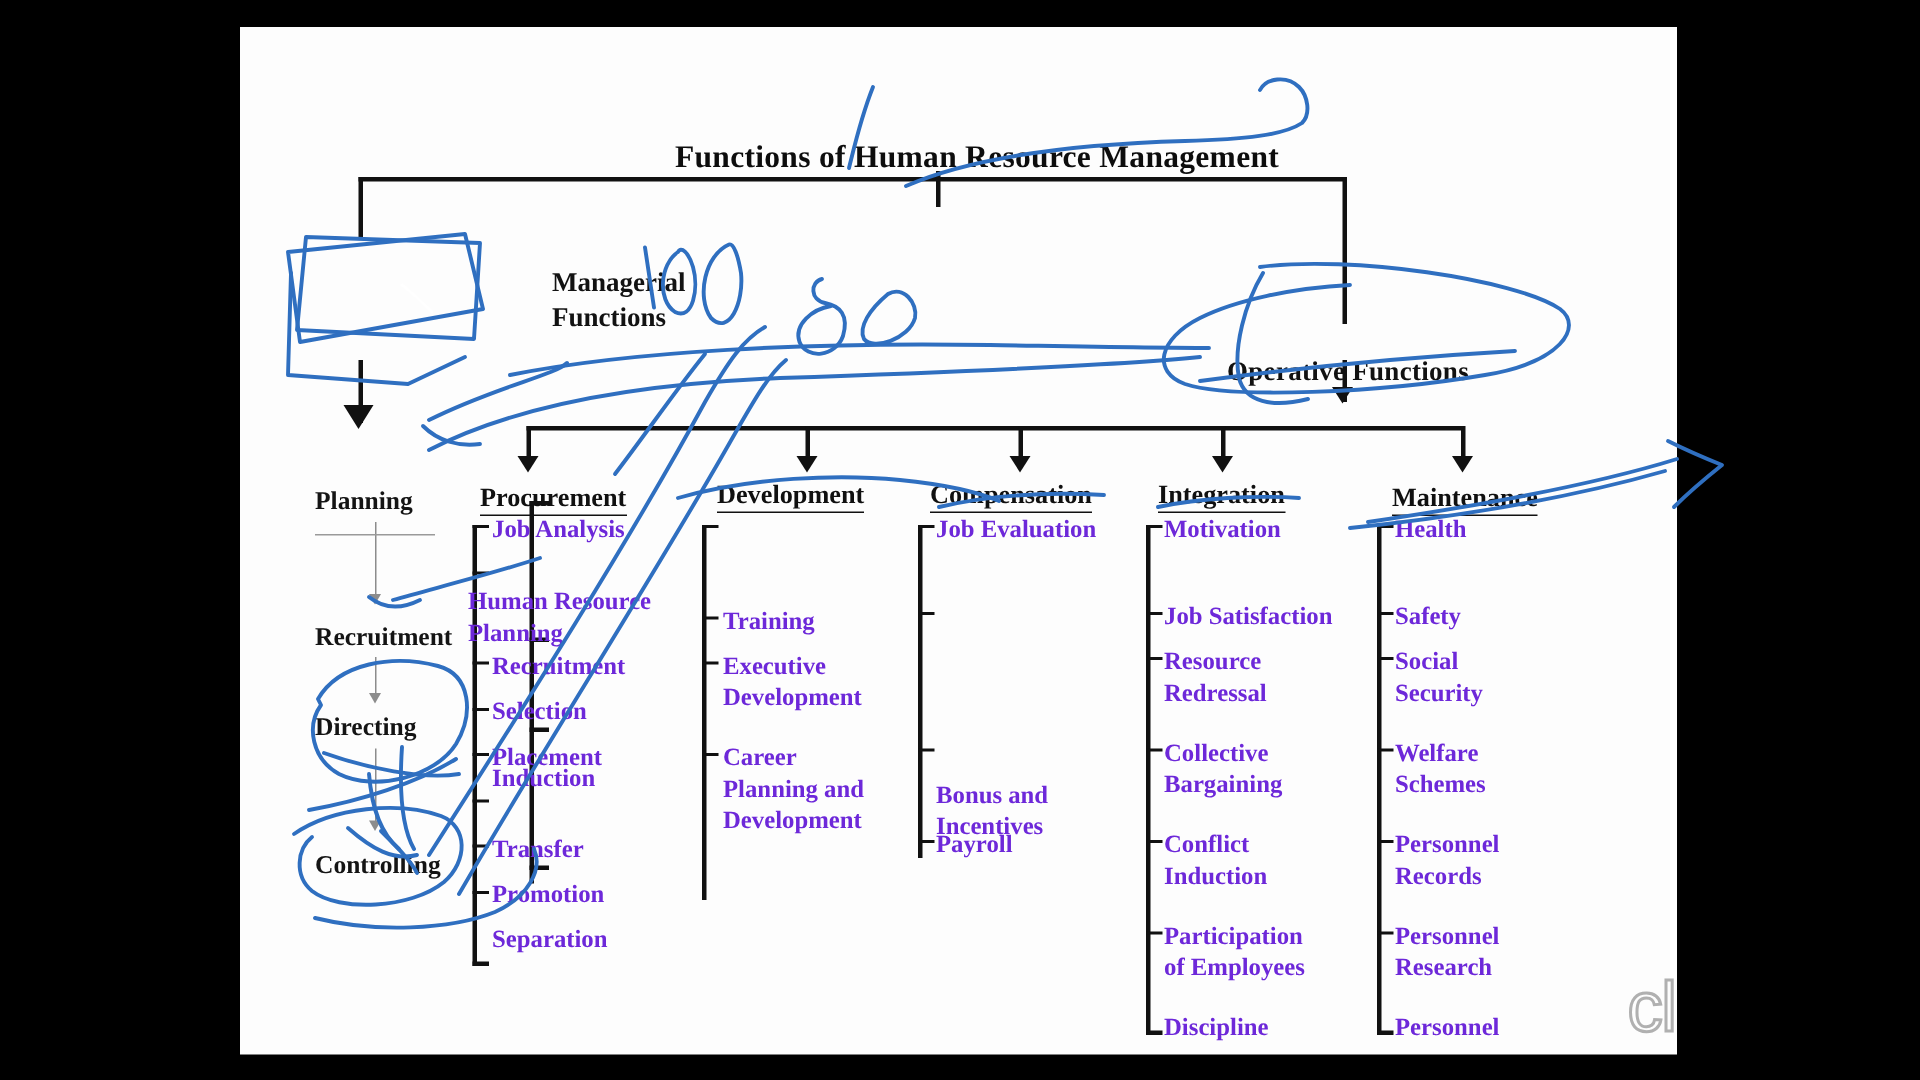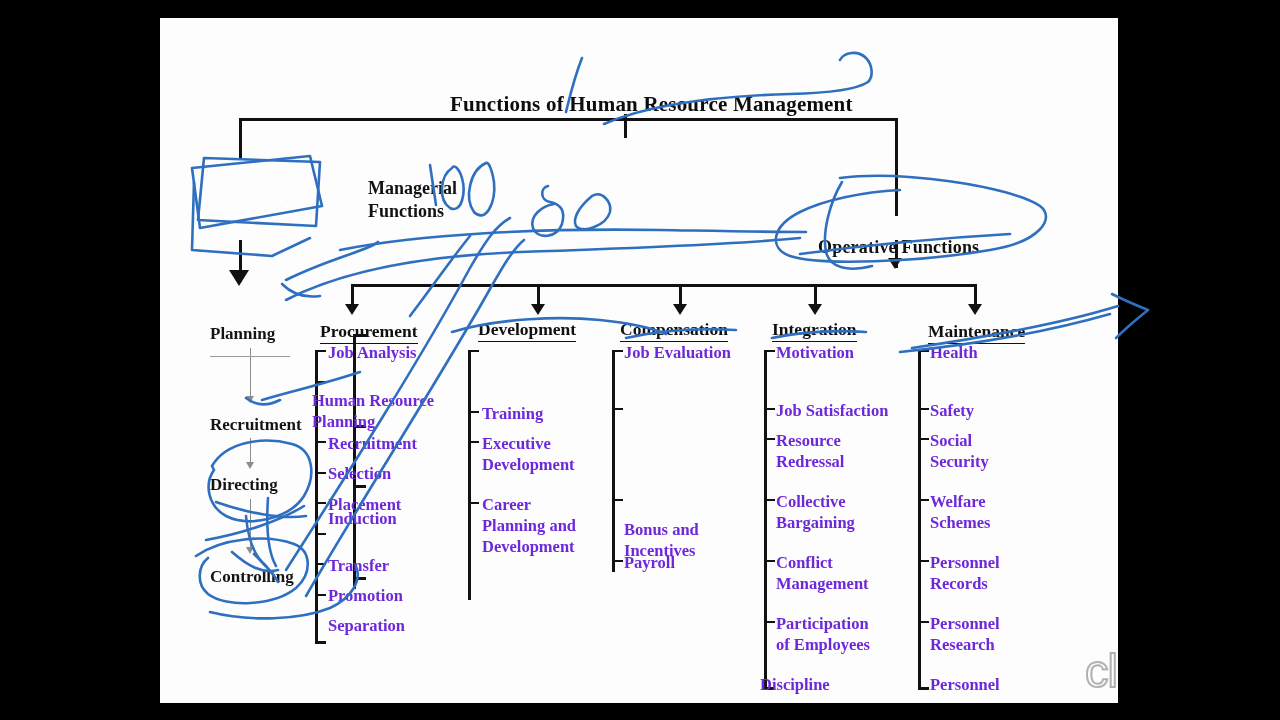--- a/index.html
+++ b/index.html
@@ -205,24 +205,24 @@
       <div class="tick" style="top:271px;"></div>
       <div class="cap" style="top:337px;"></div>
     </div>
     <div class="item" style="left:616px;top:325px;">Motivation</div>
     <div class="item" style="left:616px;top:383px;">Job Satisfaction</div>
     <div class="item" style="left:616px;top:413px;">Resource
 Redressal</div>
     <div class="item" style="left:616px;top:474px;">Collective
 Bargaining</div>
     <div class="item" style="left:616px;top:535px;">Conflict
-Management</div>
+Induction</div>
     <div class="item" style="left:616px;top:596px;">Participation
 of Employees</div>
-    <div class="item" style="left:600px;top:657px;">Discipline</div>
+    <div class="item" style="left:616px;top:657px;">Discipline</div>
 
     <div class="colhead" style="left:768px;top:303px;">Maintenance</div>
     <div class="brk" style="left:758px;top:332px;">
       <div class="spine" style="height:340px;"></div>
       <div class="tick" style="top:0px;"></div>
       <div class="tick" style="top:58px;"></div>
       <div class="tick" style="top:88px;"></div>
       <div class="tick" style="top:149px;"></div>
       <div class="tick" style="top:210px;"></div>
       <div class="tick" style="top:271px;"></div>

